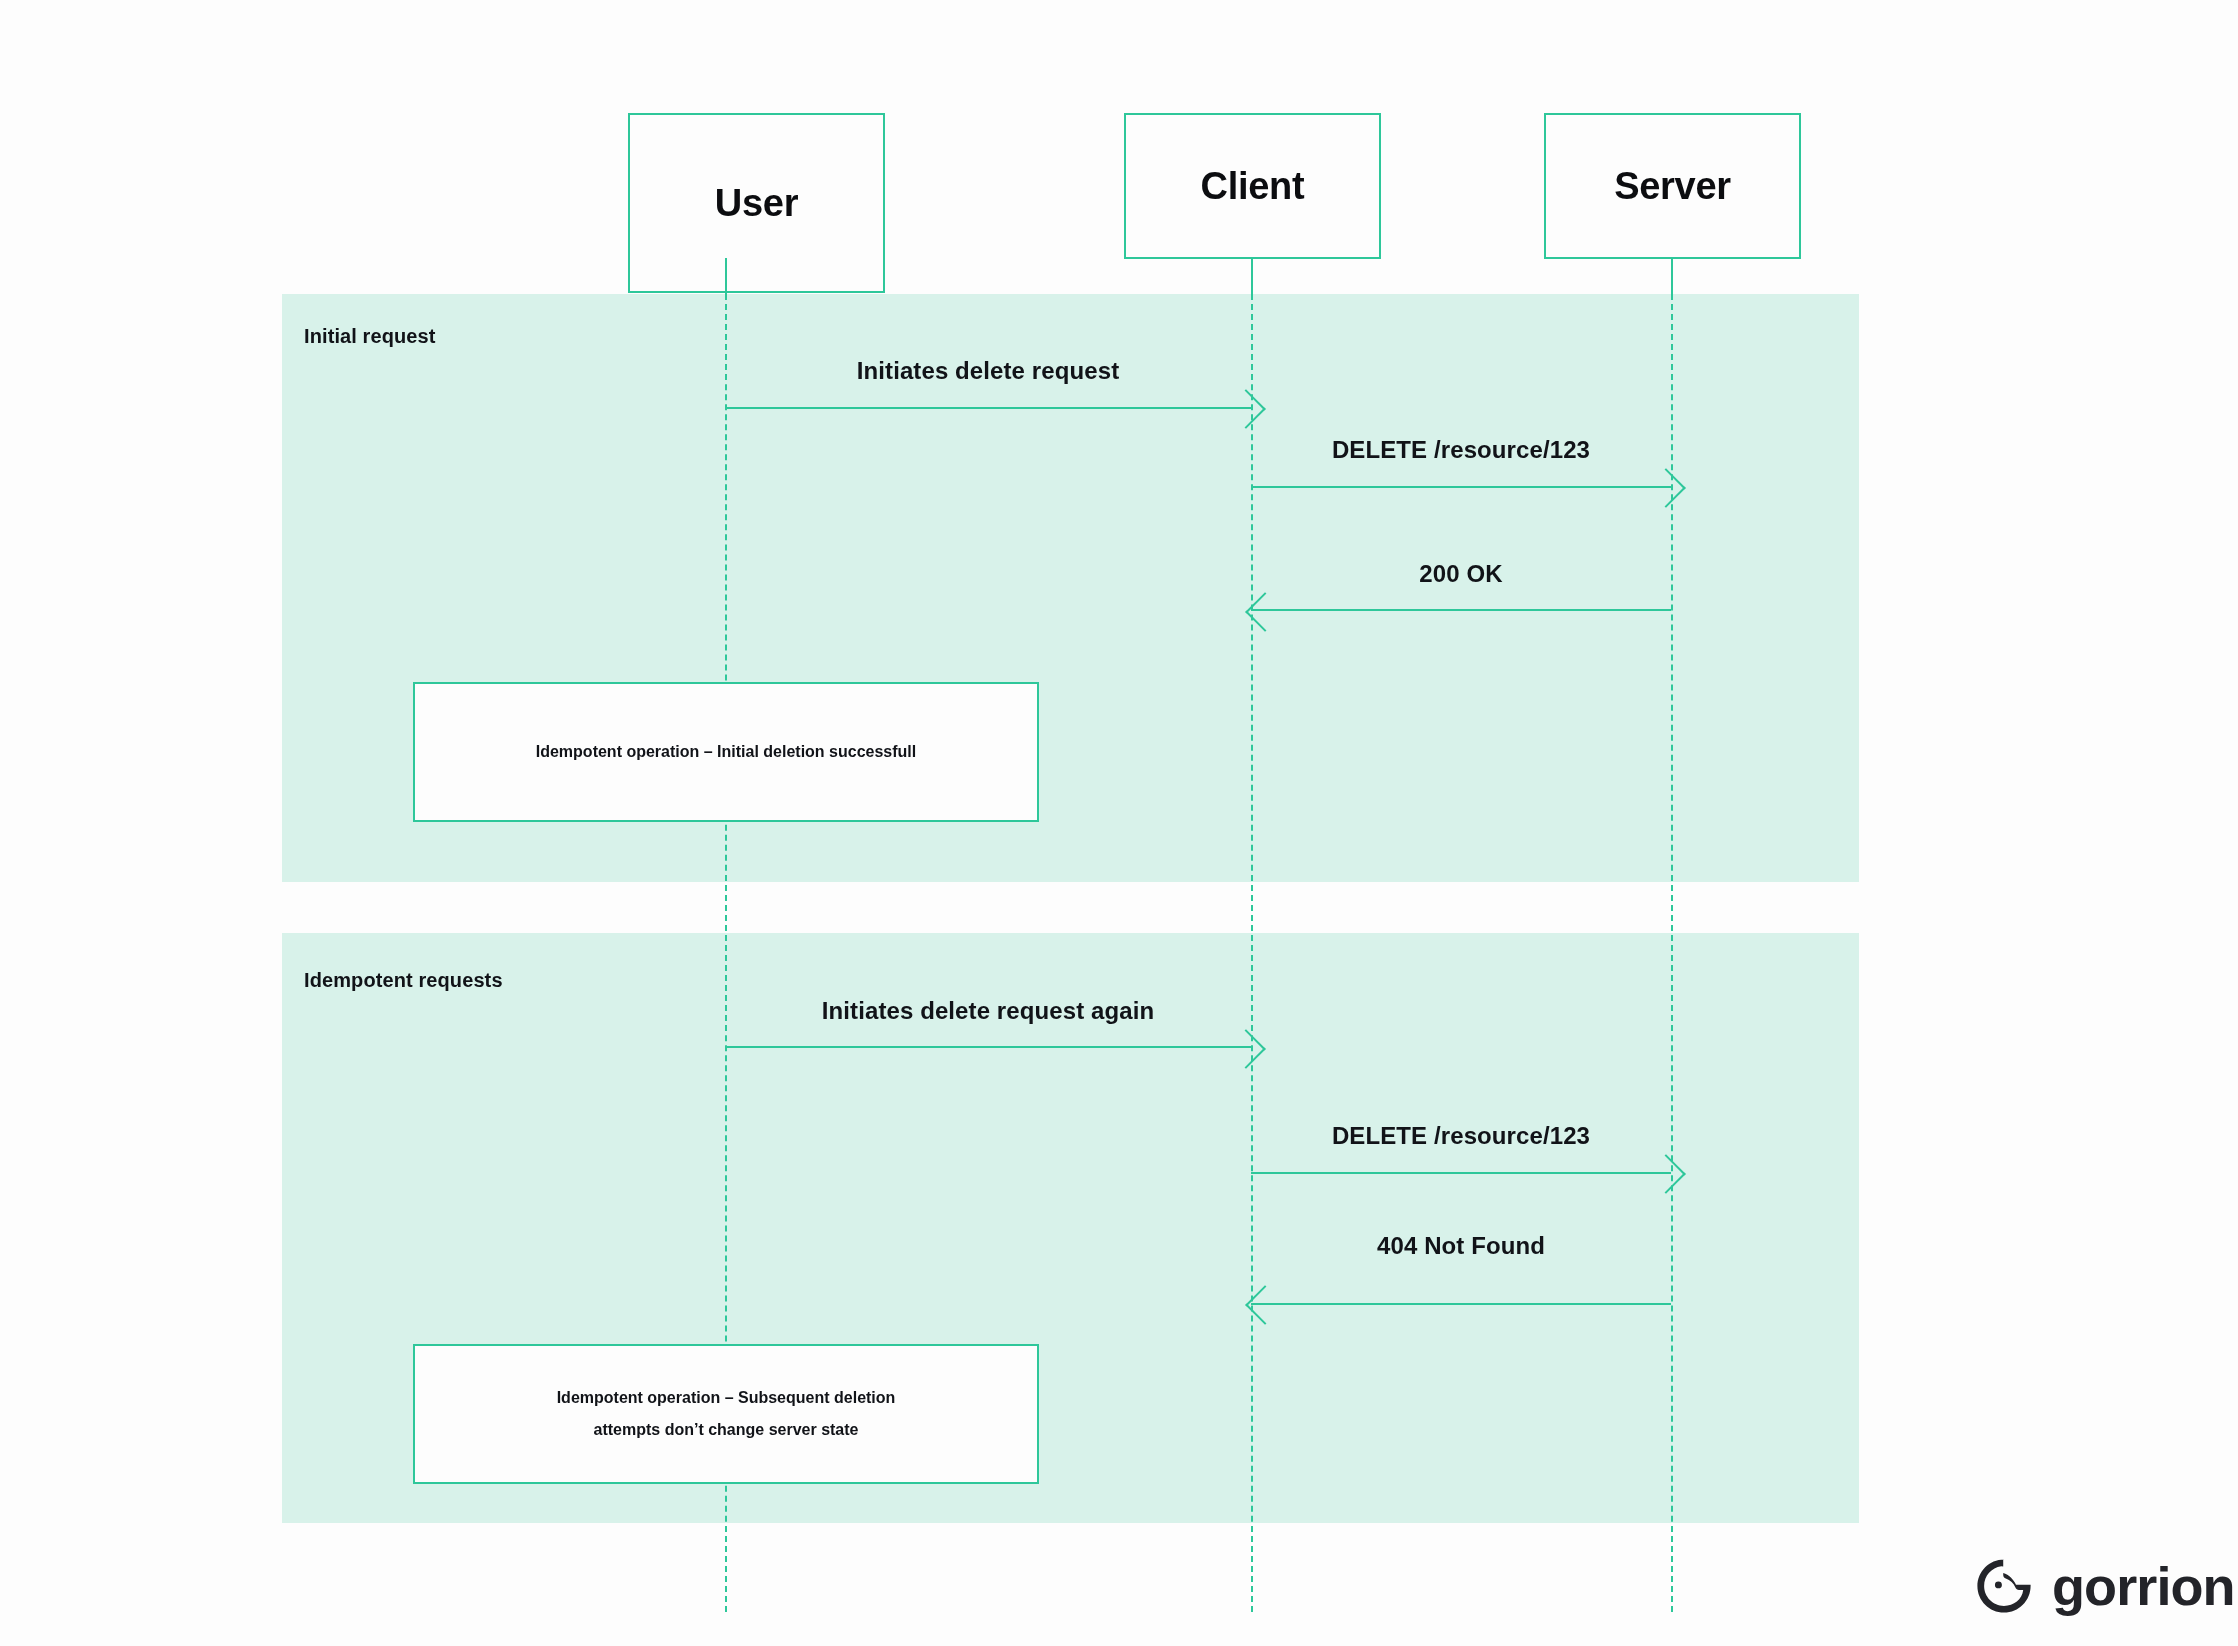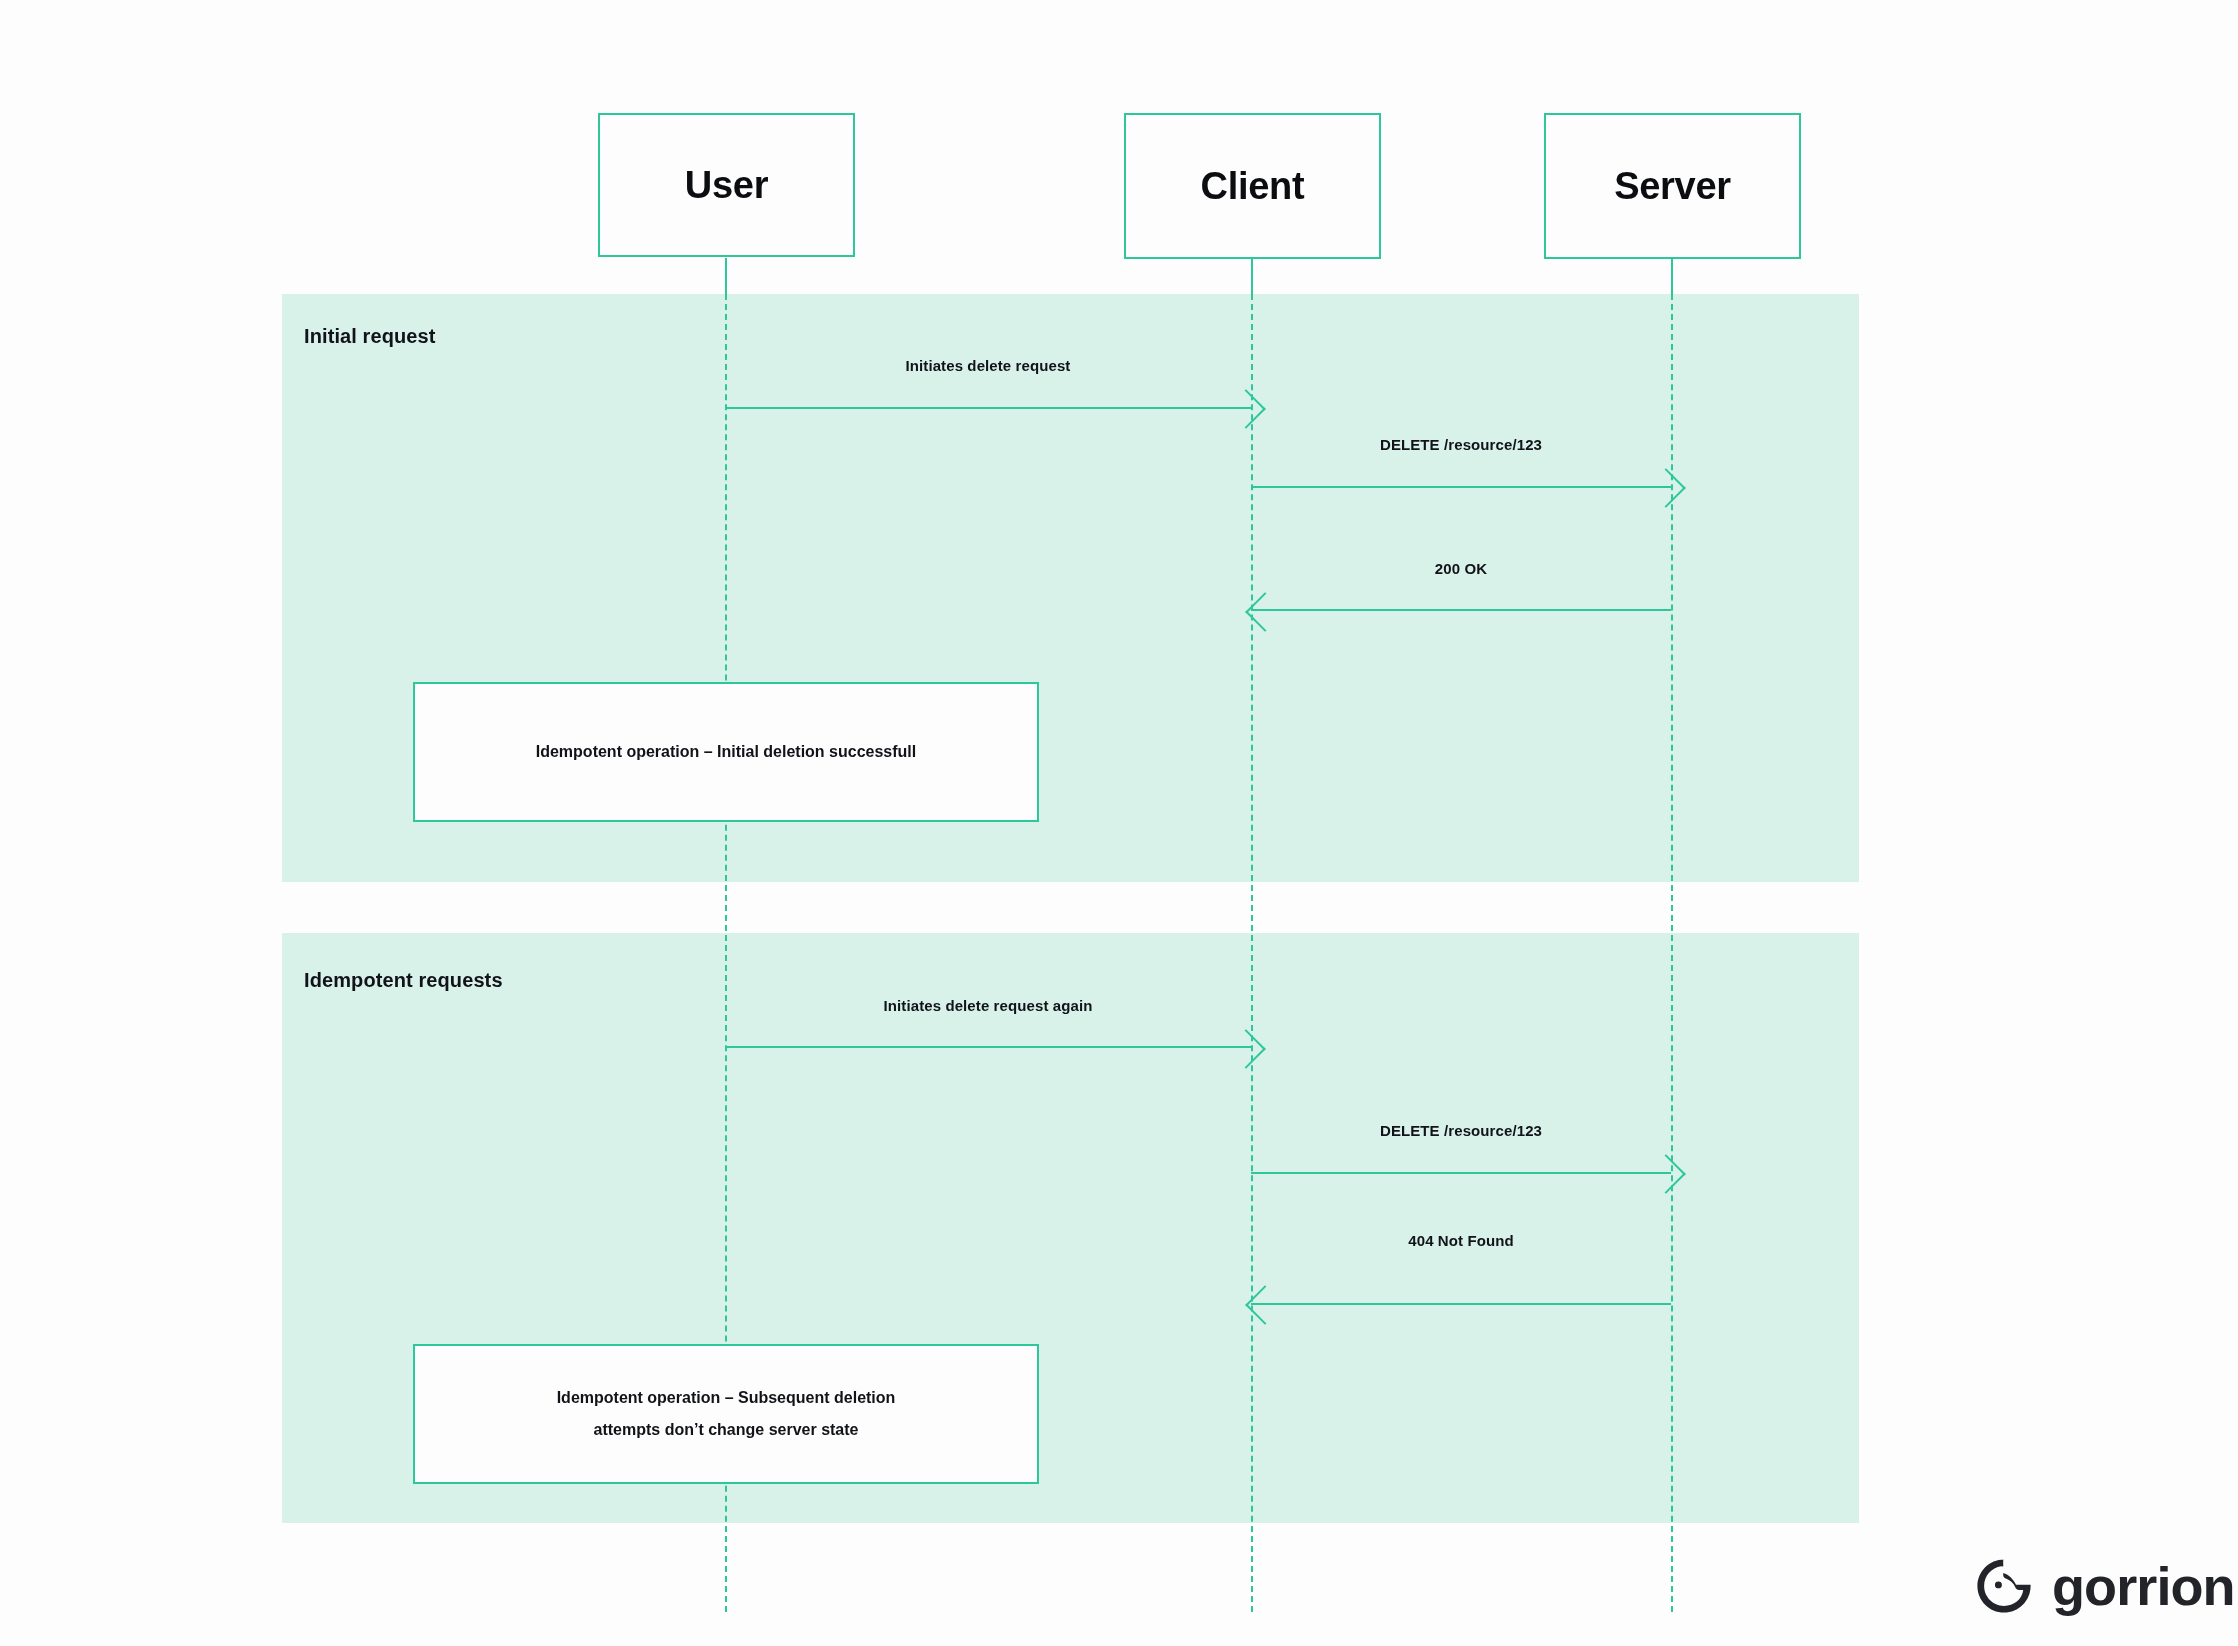--- a/index.html
+++ b/index.html
@@ -74,21 +74,21 @@
     width: 26px;
     height: 26px;
     border-top: 2.9px solid #2ec79a;
     border-right: 2.9px solid #2ec79a;
   }
   .arrowhead.right { transform: rotate(45deg); }
   .arrowhead.left  { transform: rotate(225deg); }
 
   .msg-label {
     position: absolute;
-    font-size: 15px;
+    font-size: 24px;
     font-weight: 700;
     color: #111318;
     white-space: nowrap;
     text-align: center;
     letter-spacing: 0.1px;
   }
 
   
   .note {
     position: absolute;
@@ -128,21 +128,21 @@
 <body>
 
 <div id="canvas">
 
   <div class="band" style="left:282px; top:294px; width:1577px; height:588px;"></div>
   <div class="band-label" style="left:304px; top:325px;">Initial request</div>
 
   <div class="band" style="left:282px; top:933px; width:1577px; height:590px;"></div>
   <div class="band-label" style="left:304px; top:969px;">Idempotent requests</div>
 
-  <div class="participant" style="left:598px; top:113px; width:257px; height:144px;">
+  <div class="participant" style="left:628px; top:113px; width:257px; height:180px;">
     <span class="participant-label">User</span>
   </div>
 
   <div class="participant" style="left:1124px; top:113px; width:257px; height:146px;">
     <span class="participant-label">Client</span>
   </div>
 
   <div class="participant" style="left:1544px; top:113px; width:257px; height:146px;">
     <span class="participant-label">Server</span>
   </div>

